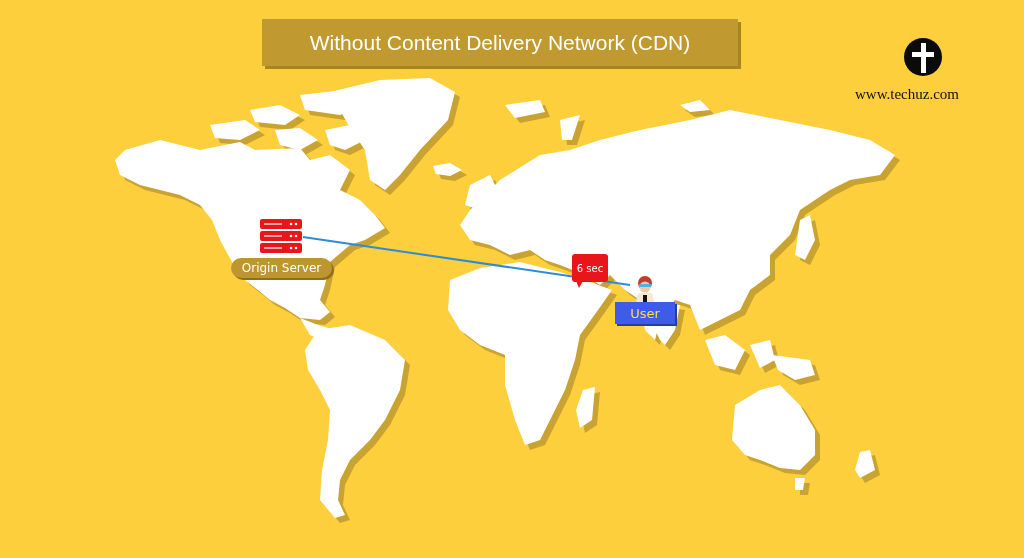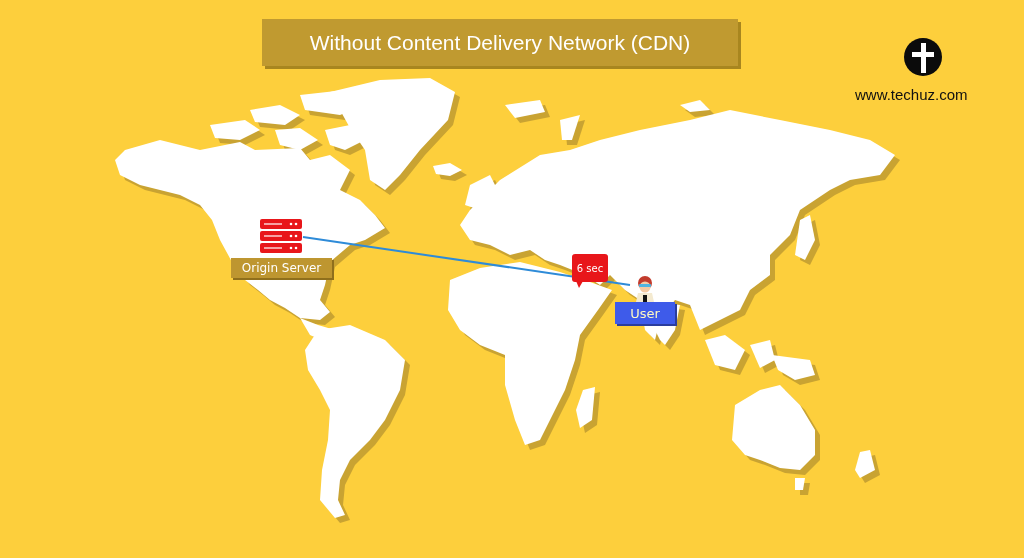--- a/index.html
+++ b/index.html
@@ -2,24 +2,24 @@
 <html><head>
 <meta charset="utf-8">
 <style>
   html,body{margin:0;padding:0;}
   body{width:1024px;height:558px;overflow:hidden;background:#FDCF3C;position:relative;font-family:"DejaVu Sans",sans-serif;}
   .title-box{position:absolute;left:262px;top:19px;width:476px;height:47px;background:#C09A30;box-shadow:3px 3px 0 #A8861F;display:flex;align-items:center;justify-content:center;}
   .title-box span{color:#fff;font-family:"Liberation Sans",sans-serif;font-size:21px;}
   .logo{position:absolute;left:904px;top:38px;width:38px;height:38px;border-radius:50%;background:#0b0b0b;}
   .logo .v{position:absolute;left:17px;top:5px;width:5px;height:30px;background:#fff;}
   .logo .h{position:absolute;left:8px;top:14px;width:22px;height:5px;background:#fff;}
-  .site{position:absolute;left:855px;top:86px;font-family:Liberation Sans, sans-serif;font-size:15px;color:#111;}
+  .site{position:absolute;left:855px;top:86px;font-family:Liberation Serif, serif;font-size:15px;color:#111;}
   svg.map{position:absolute;left:0;top:0;}
-  .origin-label{position:absolute;left:231px;top:258px;width:101px;height:20px;background:#BE9630;box-shadow:2px 2px 0 #8f6f1c;color:#fff;font-size:12px;display:flex;align-items:center;justify-content:center;}
-  .user-label{position:absolute;left:615px;top:302px;width:60px;height:22px;background:#3E5BEA;box-shadow:2px 2px 0 #2a3d9e;color:#fef9c3;font-size:13px;display:flex;align-items:center;justify-content:center;}
+  .origin-label{position:absolute;left:231px;top:258px;width:101px;height:20px;background:#BE9630;box-shadow:2px 2px 0 #8f6f1c;color:#fff;font-size:12px;display:flex;align-items:center;justify-content:center;border-radius:10px;}
+  .user-label{position:absolute;left:615px;top:302px;width:60px;height:22px;background:#3E5BEA;box-shadow:2px 2px 0 #2a3d9e;color:#fde047;font-size:13px;display:flex;align-items:center;justify-content:center;}
   .latency{position:absolute;left:572px;top:254px;width:36px;height:28px;background:#E8161A;border-radius:3px;color:#fff;font-size:10px;display:flex;align-items:center;justify-content:center;}
   .latency:after{content:"";position:absolute;left:4px;bottom:-6px;border-left:3px solid transparent;border-right:4px solid transparent;border-top:7px solid #E8161A;}
 </style>
 </head>
 <body>
 
 <svg class="map" width="1024" height="558" viewBox="0 0 1024 558">
   <defs>
     <g id="land">
 

